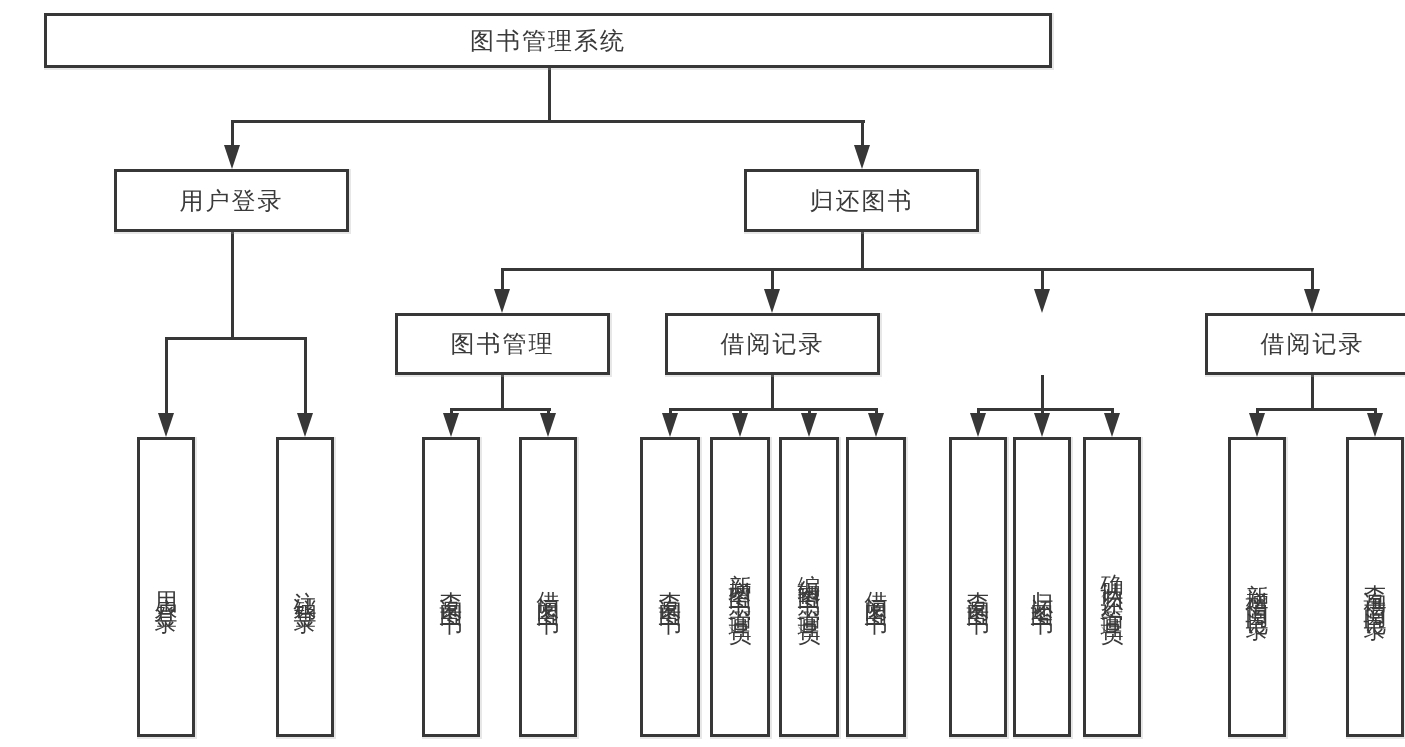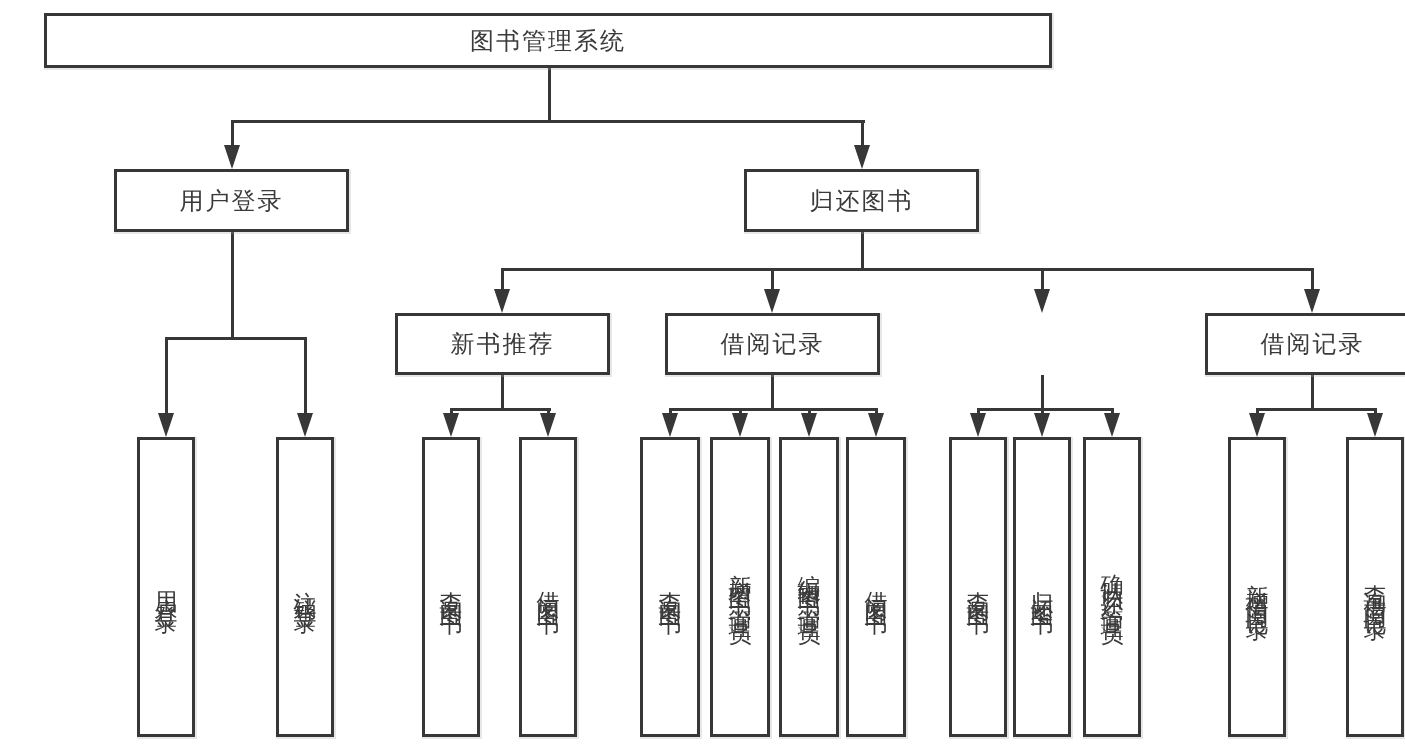--- a/index.html
+++ b/index.html
@@ -39,21 +39,21 @@
 <body>
 
 <div id="canvas">
 
   <div class="node" style="left:12px;top:13px;width:1008px;height:55px;">图书管理系统</div>
 
   <div class="node" style="left:82px;top:169px;width:235px;height:63px;">用户登录</div>
 
   <div class="node" style="left:712px;top:169px;width:235px;height:63px;">归还图书</div>
 
-  <div class="node" style="left:363px;top:313px;width:215px;height:62px;">新书推荐</div>
+  <div class="node" style="left:363px;top:313px;width:215px;height:62px;">图书管理</div>
 
   <div class="node" style="left:633px;top:313px;width:215px;height:62px;">借阅记录</div>
 
 
   <div class="node" style="left:1173px;top:313px;width:215px;height:62px;">借阅记录</div>
 
   <div class="node v" style="left:105px;top:437px;width:58px;height:300px;">用户登录</div>
   <div class="node v" style="left:244px;top:437px;width:58px;height:300px;">注销登录</div>
 
   <div class="node v" style="left:390px;top:437px;width:58px;height:300px;">查询图书</div>

